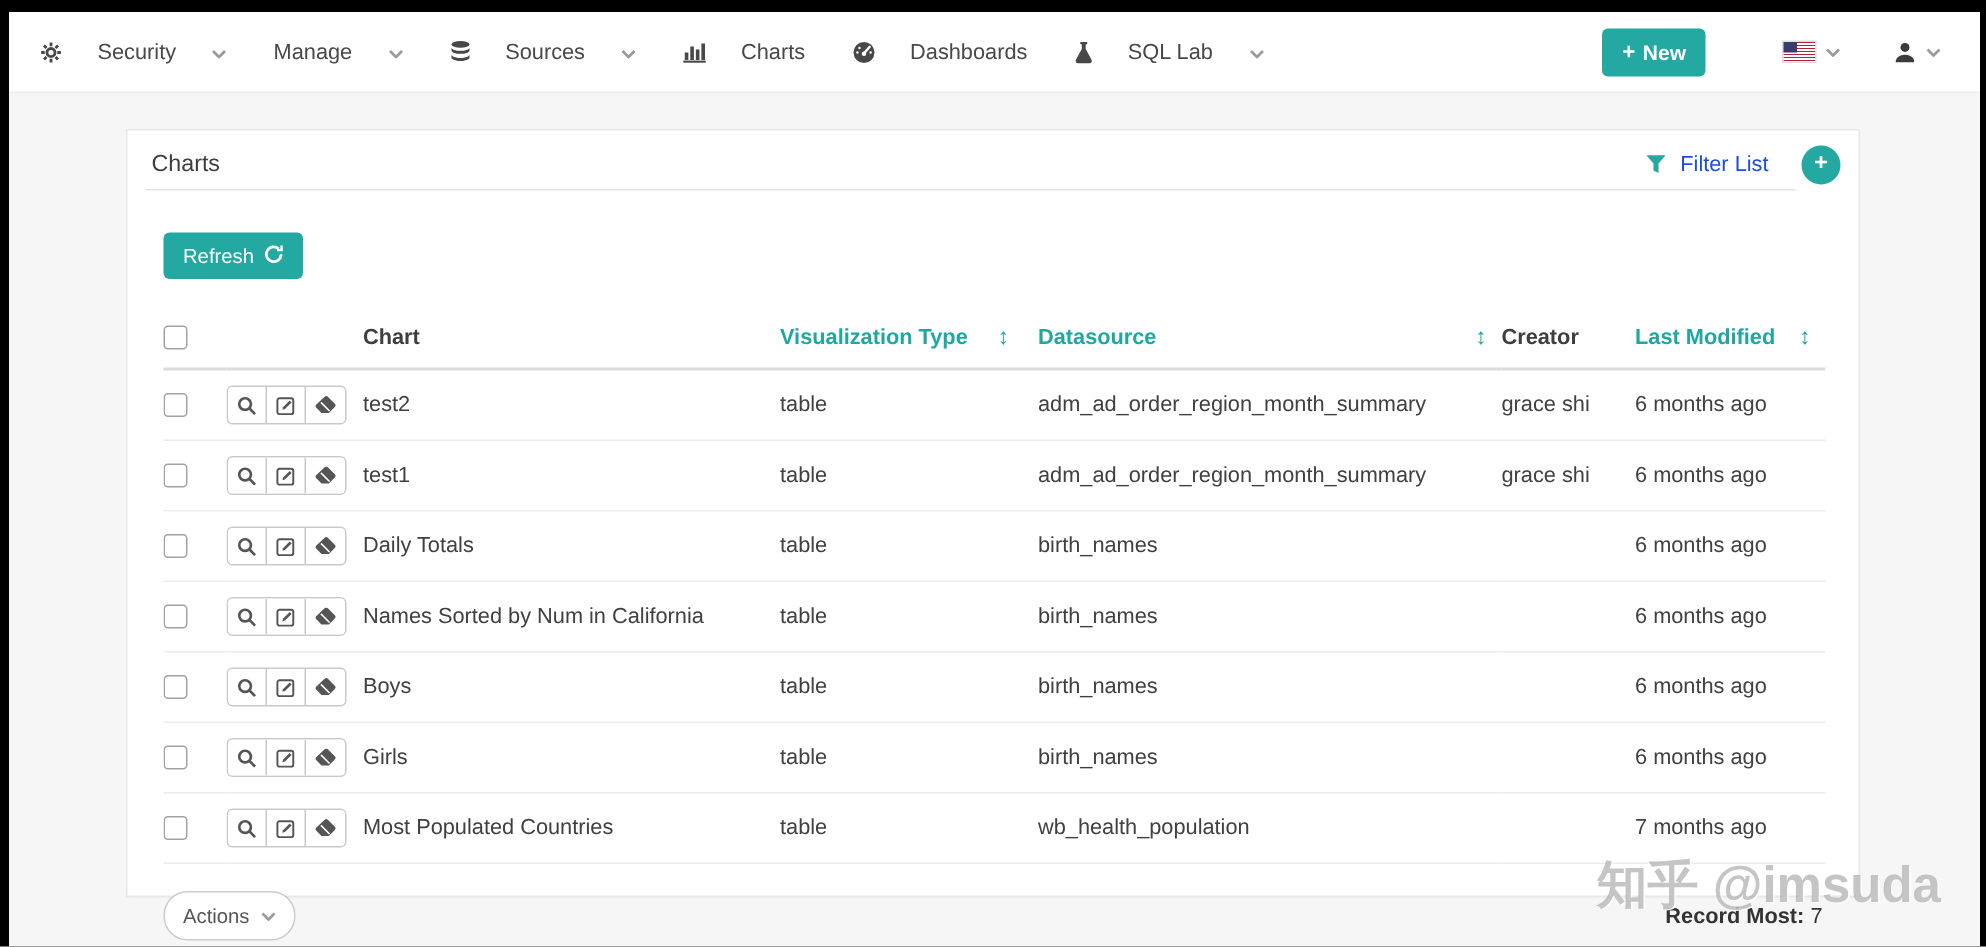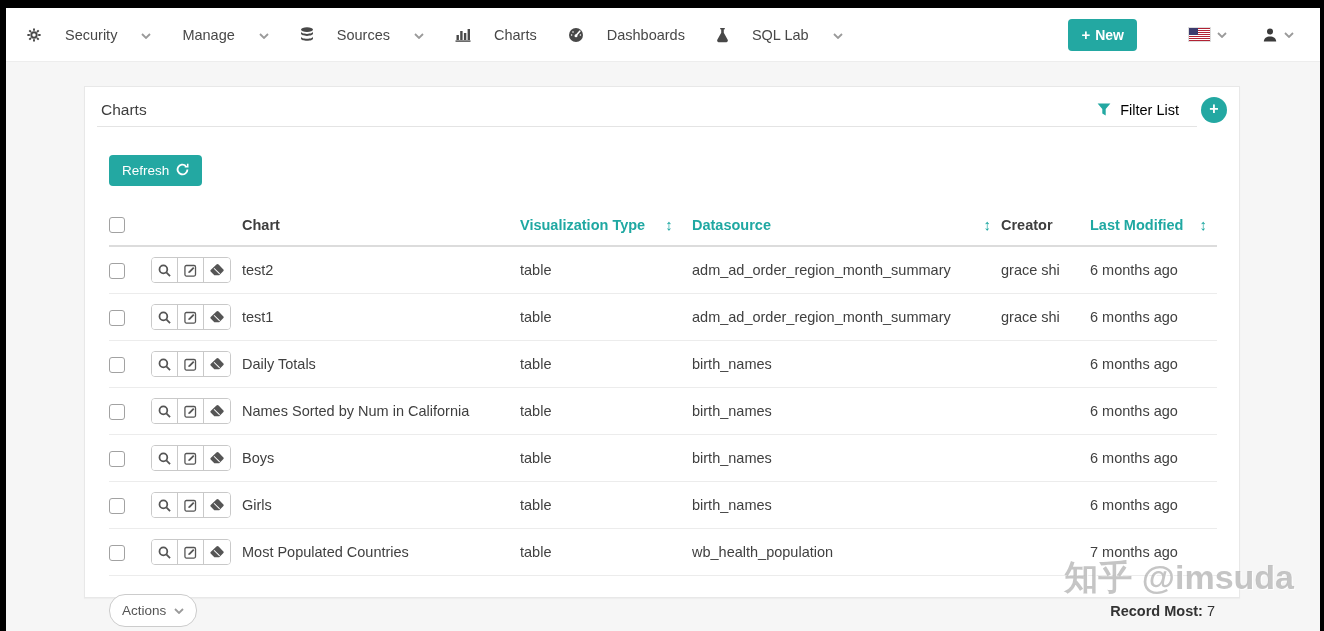--- a/index.html
+++ b/index.html
@@ -46,21 +46,21 @@
     border:1px solid #e8e8e8; box-shadow:0 1px 1px rgba(0,0,0,.03);
     position:relative;
   }
   .panel-header { display:flex; align-items:center; margin:0 12px; padding-top:6px; }
   .panel-header-inner {
     flex:1; display:flex; align-items:center; height:34px;
     border-bottom:1px solid #e4e4e4; padding:0 4px;
   }
   .panel-title { font-size:15.5px; color:#3e3e3e; }
   .filter-wrap { margin-left:auto; display:flex; align-items:center; gap:9px; cursor:pointer; padding-right:14px; }
-  .filter-label { font-size:14.5px; color:#000000; }
+  .filter-label { font-size:14.5px; color:#1d4ed8; }
   .btn-round-add {
     width:26px; height:26px; border-radius:50%; background:#23a8a2; border:none;
     color:#fff; font-size:16px; font-weight:bold; line-height:1; cursor:pointer;
     margin-left:4px; display:flex; align-items:center; justify-content:center;
     font-family:inherit; padding-bottom:2px;
   }
   .panel-body { padding:0 24px; }
   .btn-refresh {
     margin-top:28px; background:#23a8a2; color:#fff; border:none; border-radius:4px;
     font-size:13.5px; padding:8px 13px; cursor:pointer;
@@ -102,21 +102,21 @@
   .panel-footer { display:flex; align-items:center; margin-top:18px; }
   .btn-actions {
     background:#fff; border:1px solid #ccc; border-radius:16px; color:#555;
     font-size:13.5px; padding:8px 12px; cursor:pointer;
     display:flex; align-items:center; gap:8px; font-family:inherit;
   }
   .record-count { margin-left:auto; font-size:14.5px; color:#333; }
   .record-count b { font-weight:bold; }
   
   .watermark {
-    position:absolute; right:26px; bottom:30px; z-index:10;
+    position:absolute; right:26px; bottom:18px; z-index:10;
     font-size:34px; font-weight:bold; color:rgba(150,150,150,.55);
     text-shadow:1px 1px 0 rgba(255,255,255,.9);
     pointer-events:none; white-space:nowrap;
   }
   .caret svg { display:block; }
   .icon { display:inline-flex; align-items:center; }
 </style>
 </head>
 <body>
 

